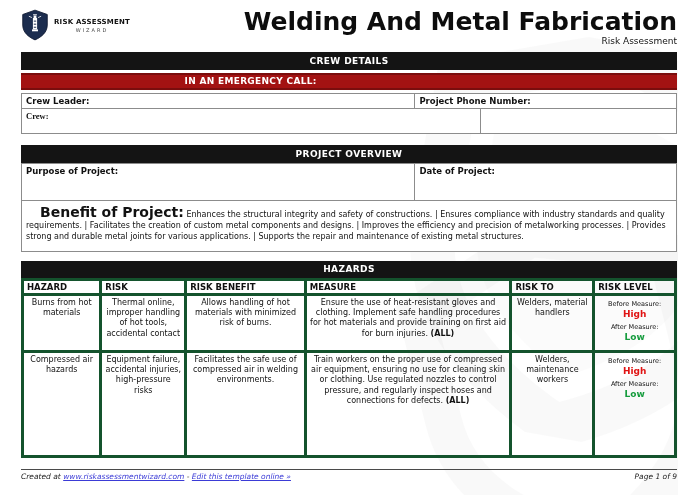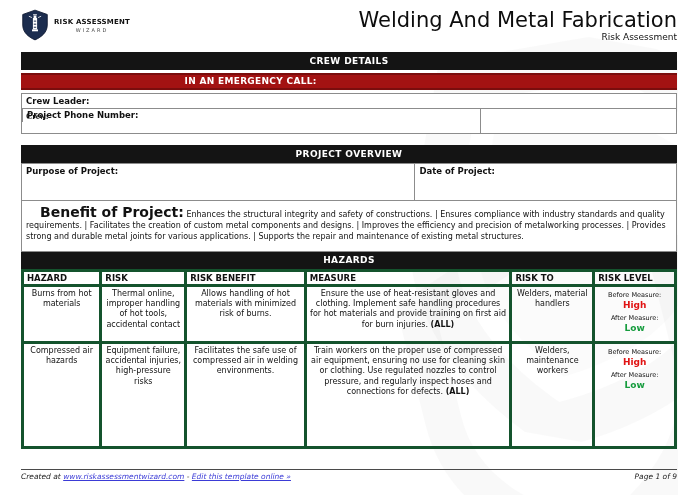--- a/index.html
+++ b/index.html
@@ -12,21 +12,21 @@
   .wm2{right:-40px;bottom:-60px;transform:rotate(-14deg);}
   .content{position:absolute;left:21px;top:0;width:656px;}
 
   
   .doc-header{height:43px;padding-top:9px;display:flex;justify-content:space-between;align-items:flex-start;}
   .logo{display:flex;align-items:center;gap:5px;}
   .logo-text{display:flex;flex-direction:column;}
   .logo-l1{font-size:7px;font-weight:bold;letter-spacing:0.2px;color:#111;}
   .logo-l2{font-size:5px;letter-spacing:2px;color:#444;text-align:center;margin-top:1px;}
   .title-block{text-align:right;}
-  .doc-title{font-size:21px;font-weight:normal;line-height:1.05;color:#0d0d0d;}
+  .doc-title{font-size:25px;font-weight:bold;line-height:1.05;color:#0d0d0d;}
   .doc-subtitle{font-size:9px;margin-top:1px;}
 
   
   .section-bar{
     background:#141414;color:#fff;font-weight:bold;font-size:9px;
     text-align:center;height:18px;line-height:18px;letter-spacing:0.4px;
   }
   .emergency-bar{
     margin-top:3px;height:17px;box-sizing:border-box;position:relative;
     background:#a31212;border-top:2px solid #7a0d0d;border-bottom:2px solid #7a0d0d;
@@ -34,32 +34,32 @@
   .emergency-label{
     position:absolute;left:0;top:0;width:70%;text-align:center;
     color:#fff;font-weight:bold;font-size:9px;line-height:13px;letter-spacing:0.3px;
   }
 
   
   .frow{display:flex;border:1px solid #8c8c8c;background:#fff;box-sizing:border-box;}
   .frow + .frow{margin-top:-1px;}
   .fcell{box-sizing:border-box;padding:2px 4px;font-size:8.5px;font-weight:bold;}
   .fcell + .fcell{border-left:1px solid #8c8c8c;}
-  .crew-leader-row{height:16px;margin-top:3px;flex-direction:column;}
+  .crew-leader-row{height:16px;margin-top:3px;}
   .crew-row{height:26px;font-family:Liberation Serif, serif;}
   .w60{width:60%;} .w40{width:40%;} .w70{width:70%;} .w30{width:30%;}
 
   .project-section{margin-top:11px;}
   .purpose-row{height:38px;}
   .benefit-row{height:52px;}
   .benefit-cell{width:100%;font-weight:normal;font-size:8px;line-height:1.32;padding:2px 4px;}
   .benefit-cell b{font-size:14px;padding-left:14px;}
 
   
-  .hazards-section{}
+  .hazards-section{margin-top:9px;}
   .hz-bar{height:17px;line-height:17px;}
   table.hz{width:100%;border-collapse:collapse;table-layout:fixed;}
   table.hz th, table.hz td{
     border:3px solid #14532d;vertical-align:top;text-align:left;
     padding:1px 3px;box-sizing:border-box;overflow:hidden;
   }
   table.hz th{font-size:8.5px;font-weight:bold;height:15px;}
   table.hz td{font-size:8px;line-height:1.28;padding-top:2px;text-align:center;}
   .col-hazard{width:12%;} .col-risk{width:13%;} .col-benefit{width:18.3%;}
   .col-measure{width:31.5%;} .col-riskto{width:12.7%;} .col-level{width:12.5%;}

